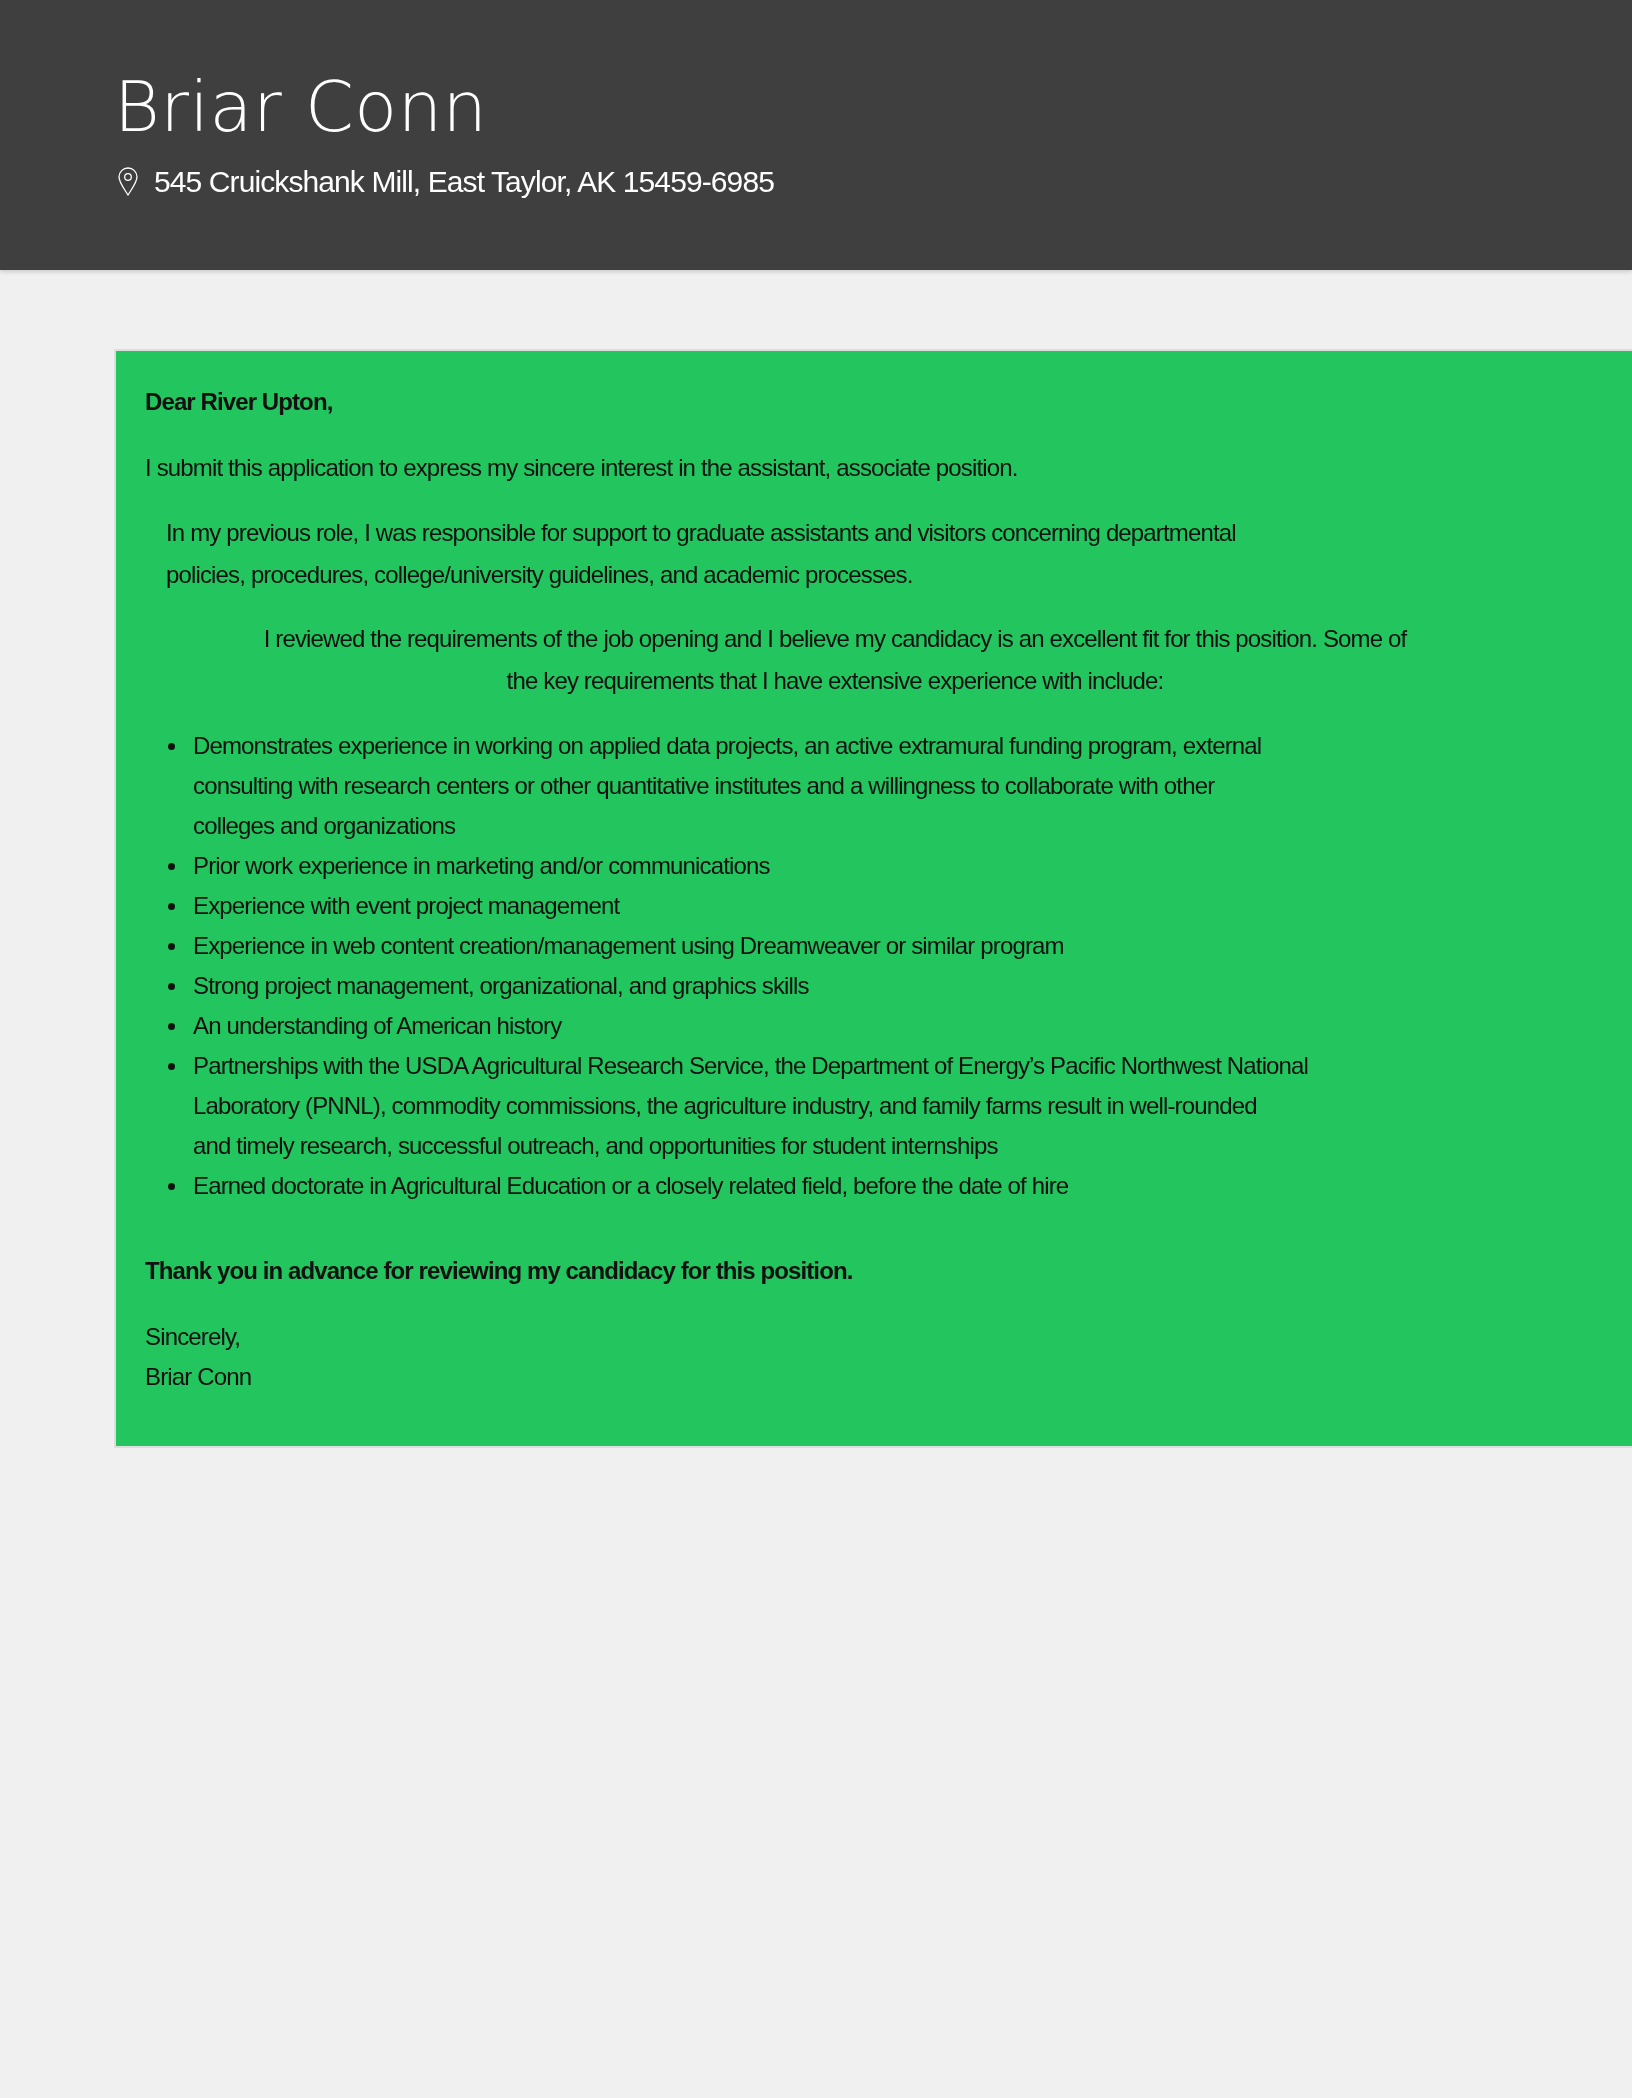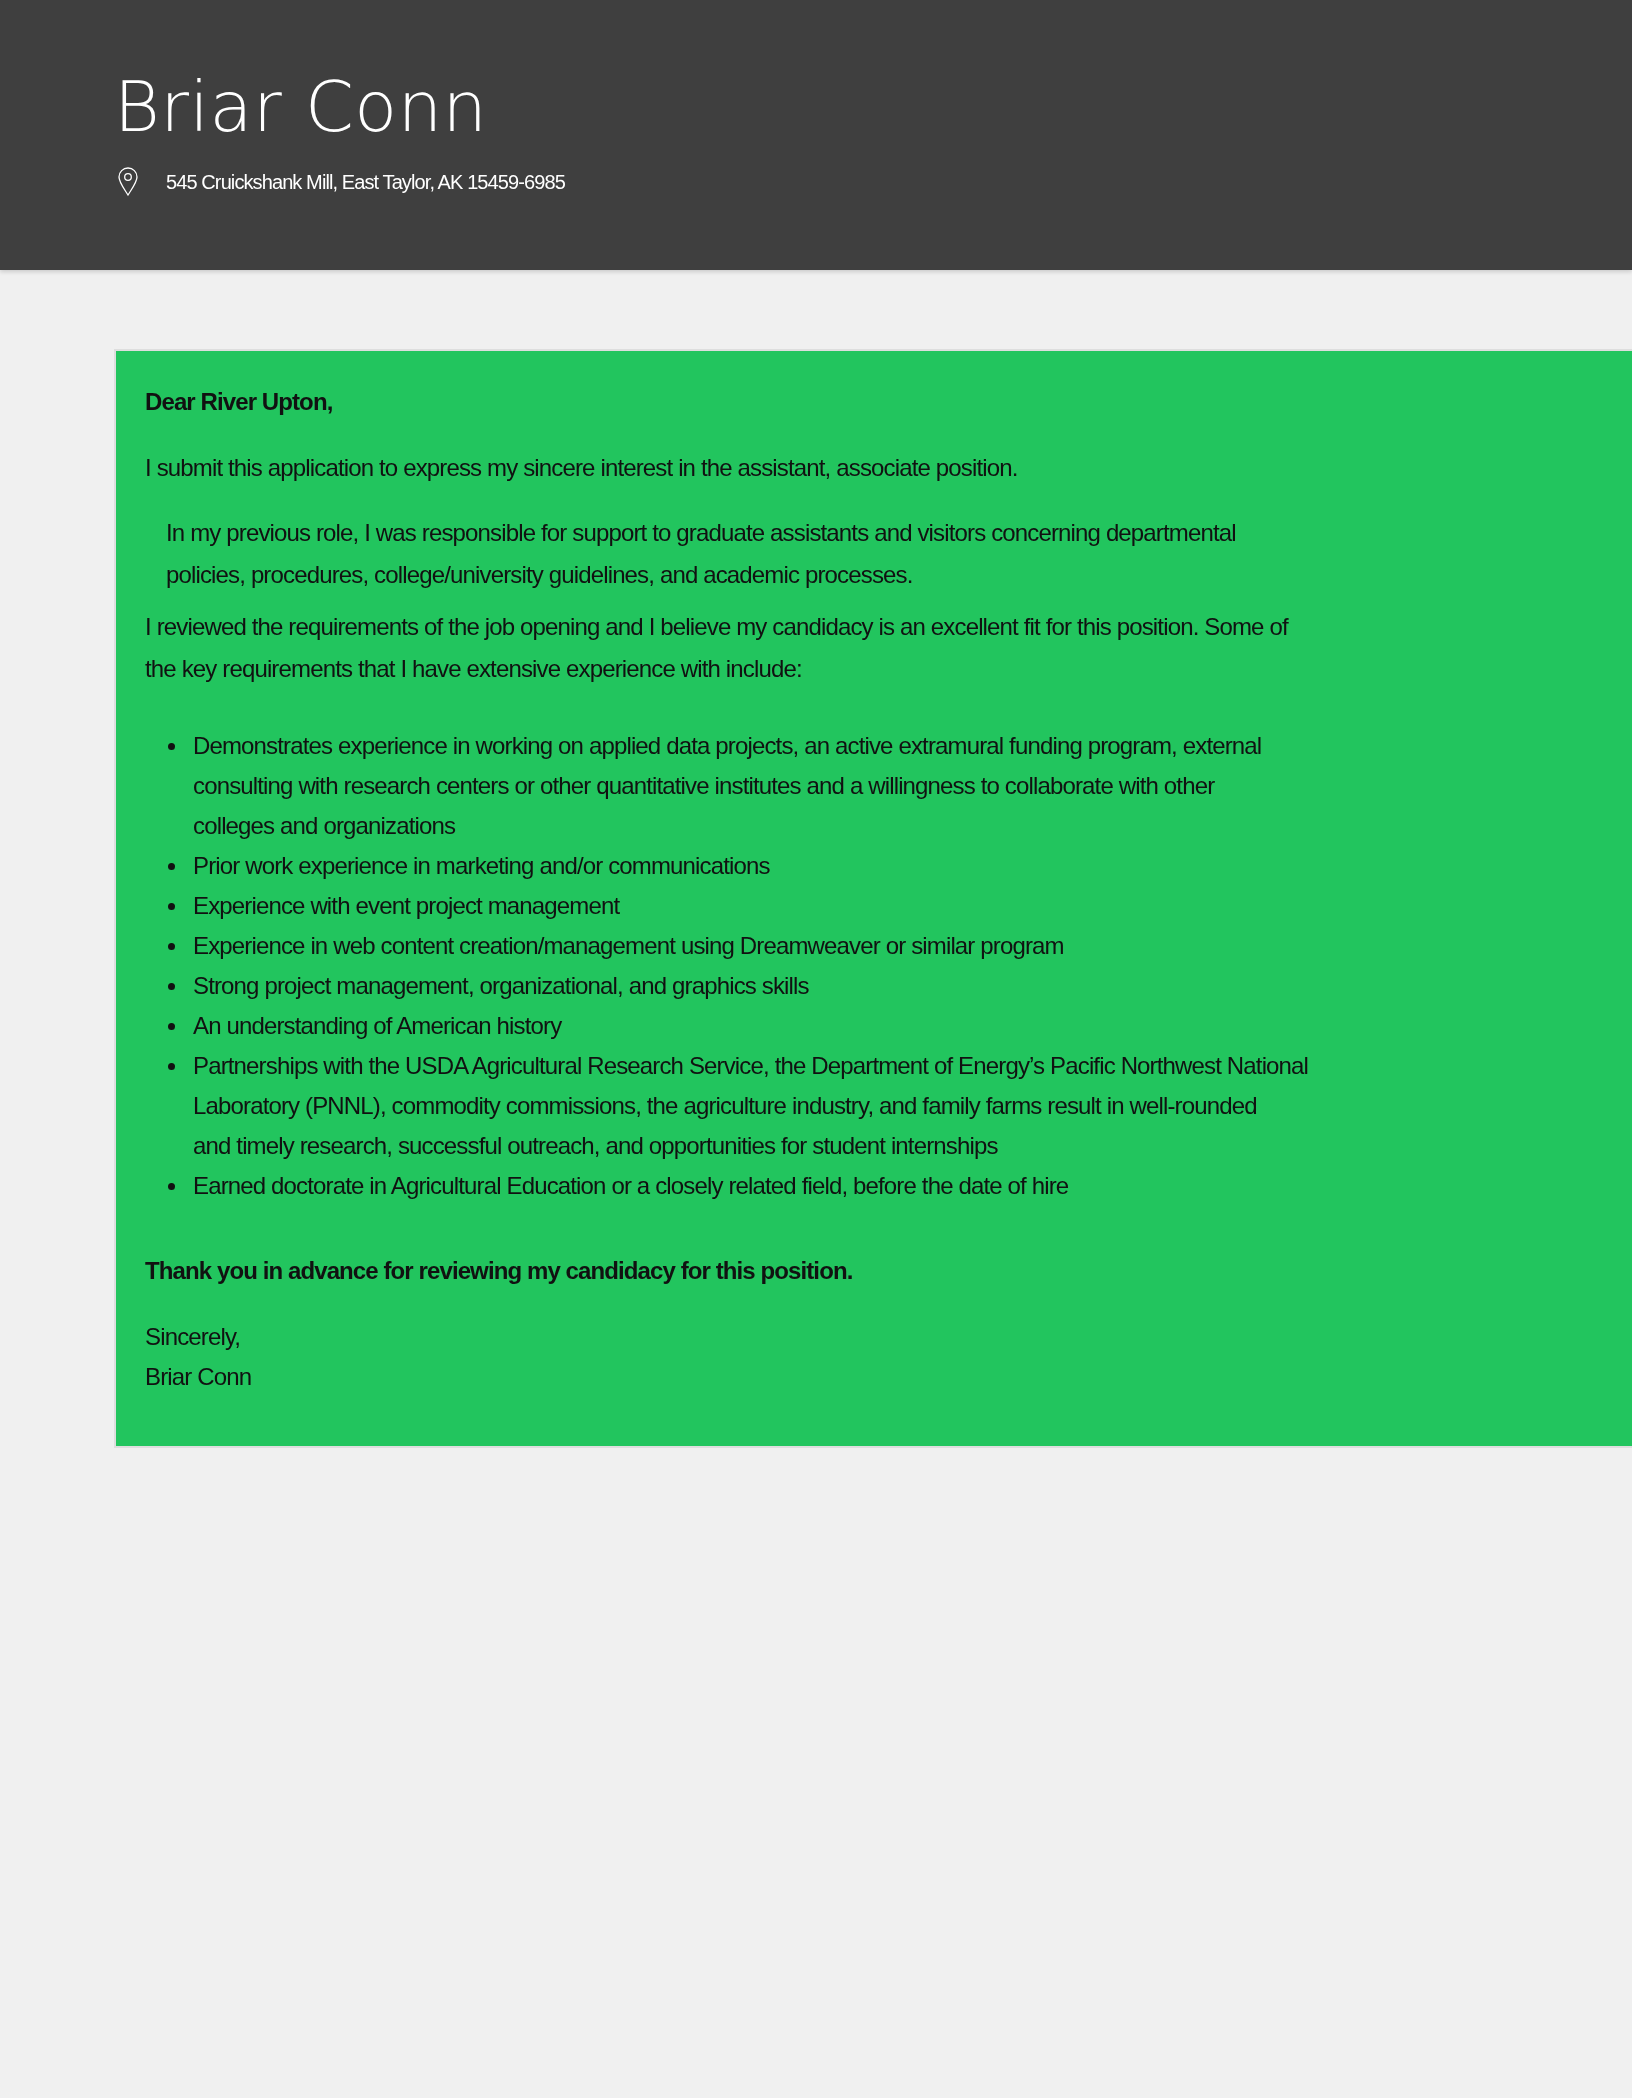--- a/index.html
+++ b/index.html
@@ -24,23 +24,22 @@
     color:#ffffff;
     letter-spacing:0.5px;
   }
   .address-row {
     position:absolute; left:117px; top:166px;
     display:flex; align-items:center;
     color:#ffffff;
   }
   .pin { width:22px; height:30px; margin-right:15px; }
   .address {
-    font-size:20px; line-height:32px;
+    font-size:30px; line-height:32px;
     letter-spacing:-0.9px;
-    margin-left:12px;
   }
   .card {
     position:absolute; left:114px; top:349px;
     width:1604px; height:1099px;
     background:#22c55e;
     border:2px solid #dedede;
     box-sizing:border-box;
   }
   .content {
     position:absolute; left:29px; top:0; width:1380px;
@@ -80,21 +79,21 @@
 <div class="card">
   <div class="content">
     <p class="p bold" style="top:30px;">Dear River Upton,</p>
     <p class="p" style="top:96px;">I submit this application to express my sincere interest in the assistant, associate position.</p>
 
     <div class="p" style="top:161px;margin-left:21px;">
       <div>In my previous role, I was responsible for support to graduate assistants and visitors concerning departmental</div>
       <div>policies, procedures, college/university guidelines, and academic processes.</div>
     </div>
 
-    <div class="p" style="top:255px;">
+    <div class="p" style="top:267px;text-align:center;">
       <div>I reviewed the requirements of the job opening and I believe my candidacy is an excellent fit for this position. Some of</div>
       <div>the key requirements that I have extensive experience with include:</div>
     </div>
 
     <ul class="reqs">
       <li>
         <span class="bullet"></span>
         <div>Demonstrates experience in working on applied data projects, an active extramural funding program, external</div>
         <div>consulting with research centers or other quantitative institutes and a willingness to collaborate with other</div>
         <div>colleges and organizations</div>

